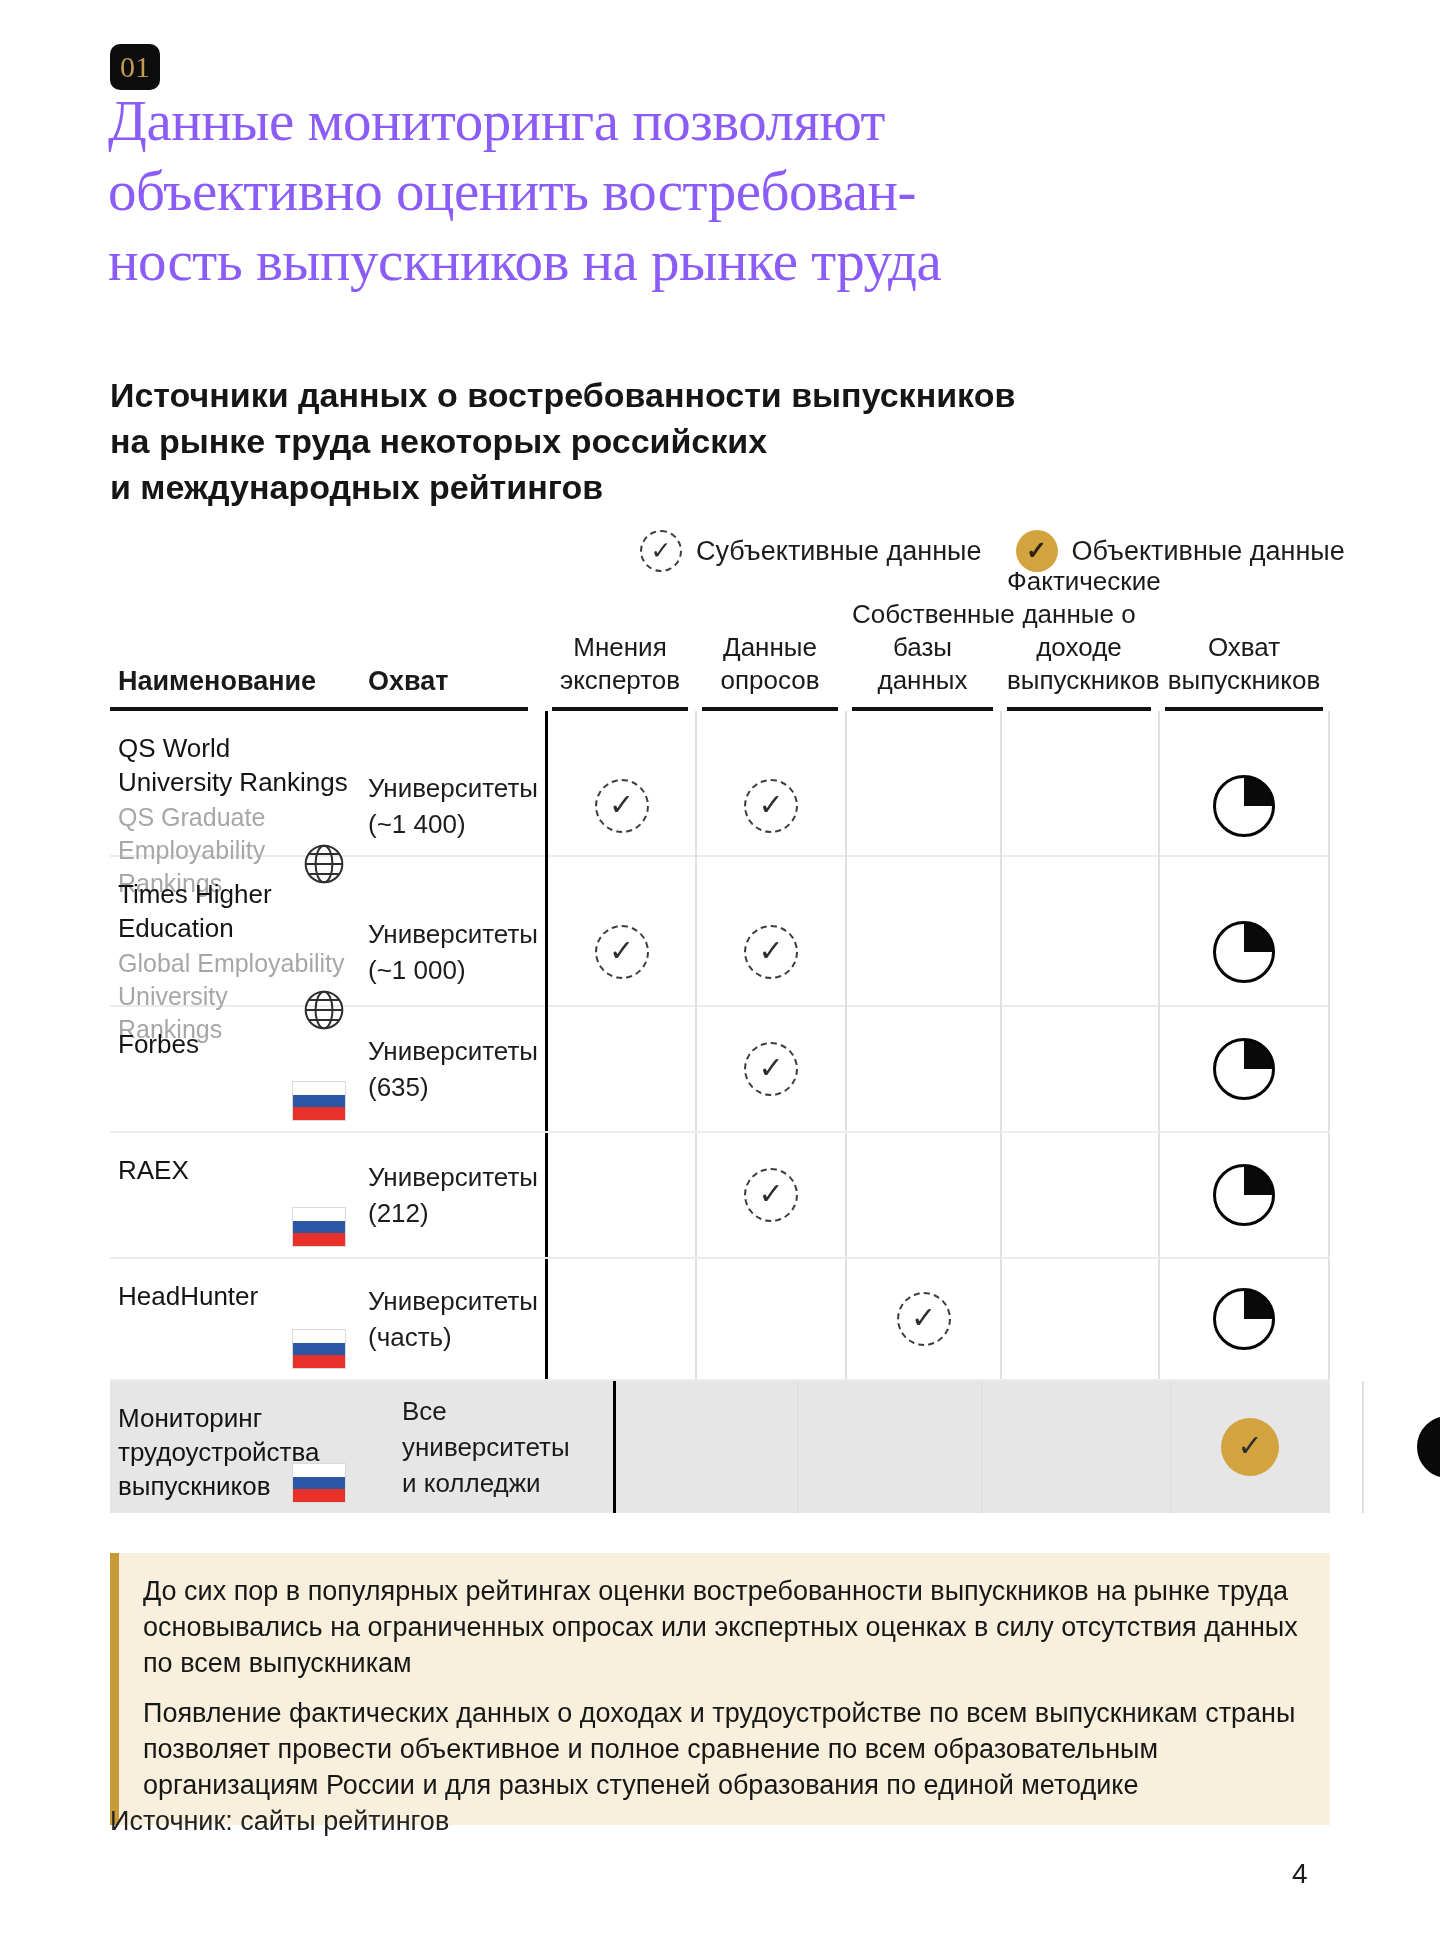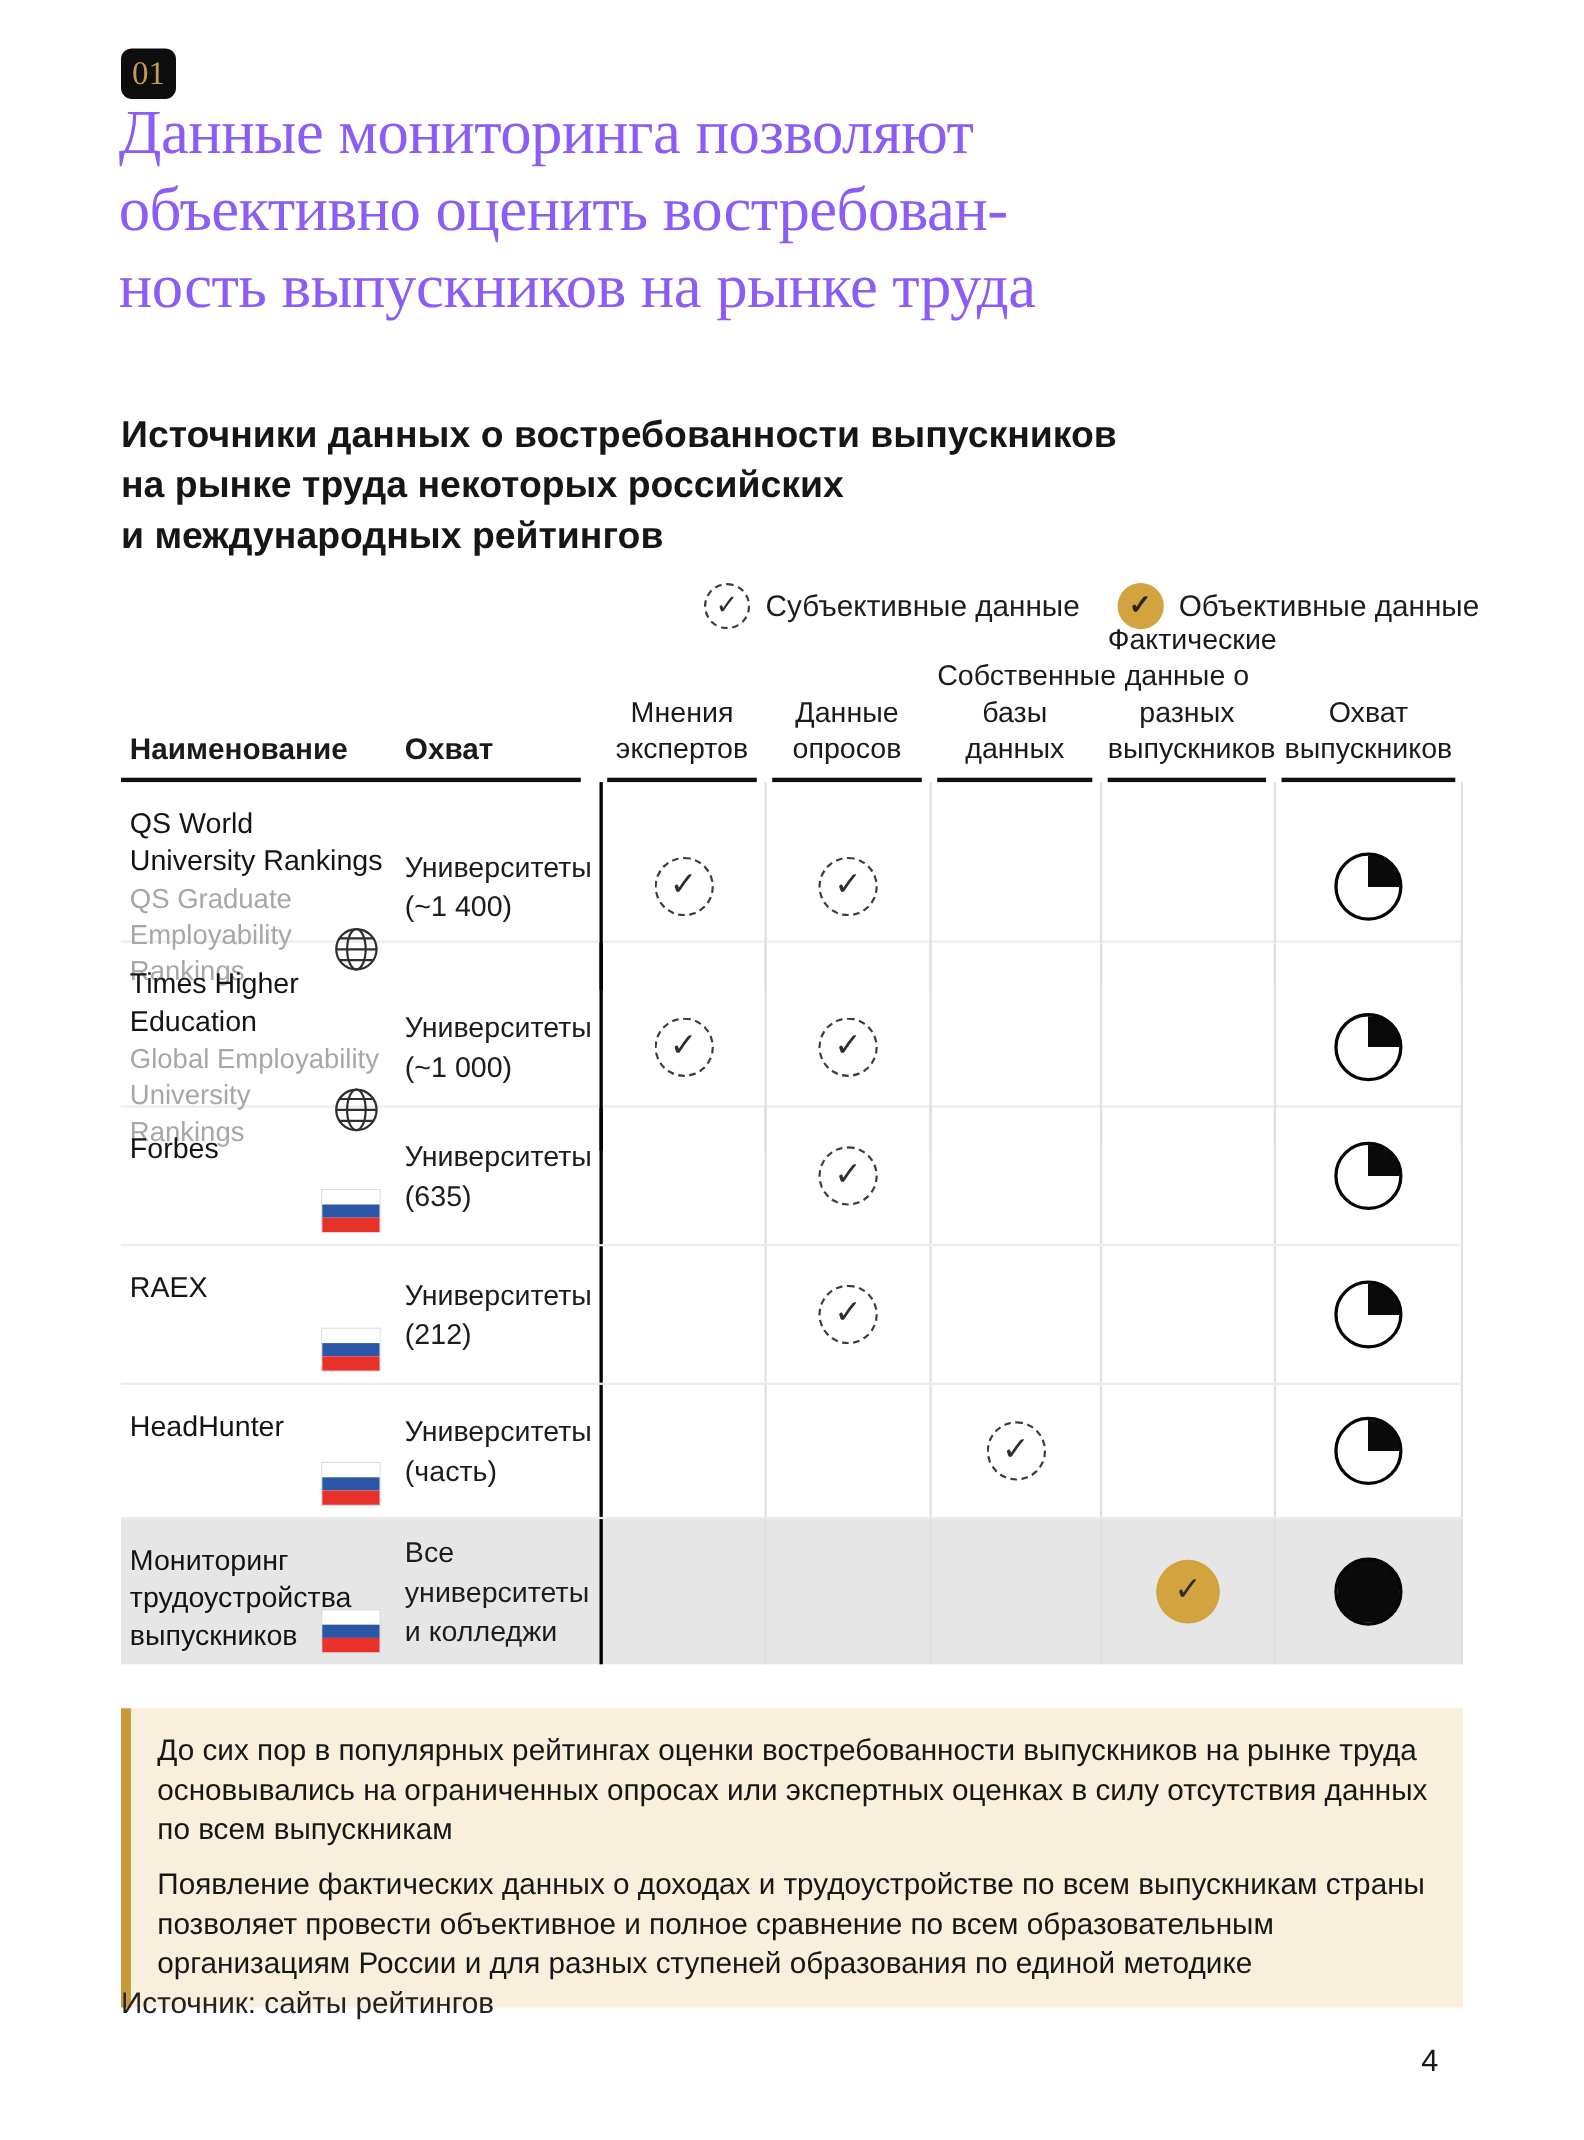--- a/index.html
+++ b/index.html
@@ -32,21 +32,21 @@
 
   .thead { align-items:end; }
   .th { font-size:26px; line-height:33px; text-align:center; padding-bottom:10px;
         border-bottom:4px solid #111; margin:0 7px; align-self:end; }
   .th-left { grid-column:1 / 3; display:flex; align-items:flex-end; text-align:left;
              font-weight:700; font-size:27px; margin:0 17px 0 0; padding-bottom:10px;
              border-bottom:4px solid #111; }
   .th-left .h-name { width:258px; padding-left:8px; }
 
   .row { position:relative; border-bottom:2px solid #ececec; }
-  .row:last-child { border-bottom:none; }
+  .row:last-child { border-bottom:none;gap:34px; }
   .row-h1 { height:146px; } .row-h2 { height:150px; } .row-h3 { height:126px; }
   .row-h4 { height:126px; } .row-h5 { height:122px; } .row-h6 { height:132px; }
   .row-highlight { background:#e6e6e6; }
 
   .cell { position:relative; }
   .name-cell { padding:20px 0 0 8px; }
   .org-name { font-weight:400; font-size:26px; line-height:34px; color:#141414; }
   .org-sub  { font-size:25px; line-height:33px; color:#a7a7a7; margin-top:2px; }
   .org-icon { position:absolute; right:14px; bottom:10px; }
 
@@ -109,21 +109,21 @@
   <div class="tbl">
 
     <div class="grid-cols thead">
       <div class="th-left">
         <span class="h-name">Наименование</span>
         <span>Охват</span>
       </div>
       <div class="th">Мнения экспертов</div>
       <div class="th">Данные опросов</div>
       <div class="th">Собственные базы данных</div>
-      <div class="th">Фактические данные о разных выпускников</div>
+      <div class="th">Фактические данные о доходе выпускников</div>
       <div class="th">Охват выпускников</div>
     </div>
 
     <div class="grid-cols row row-h1">
       <div class="cell name-cell">
         <div class="org-name pre">QS World
 University Rankings</div>
         <div class="org-sub pre">QS Graduate
 Employability
 Rankings</div>

